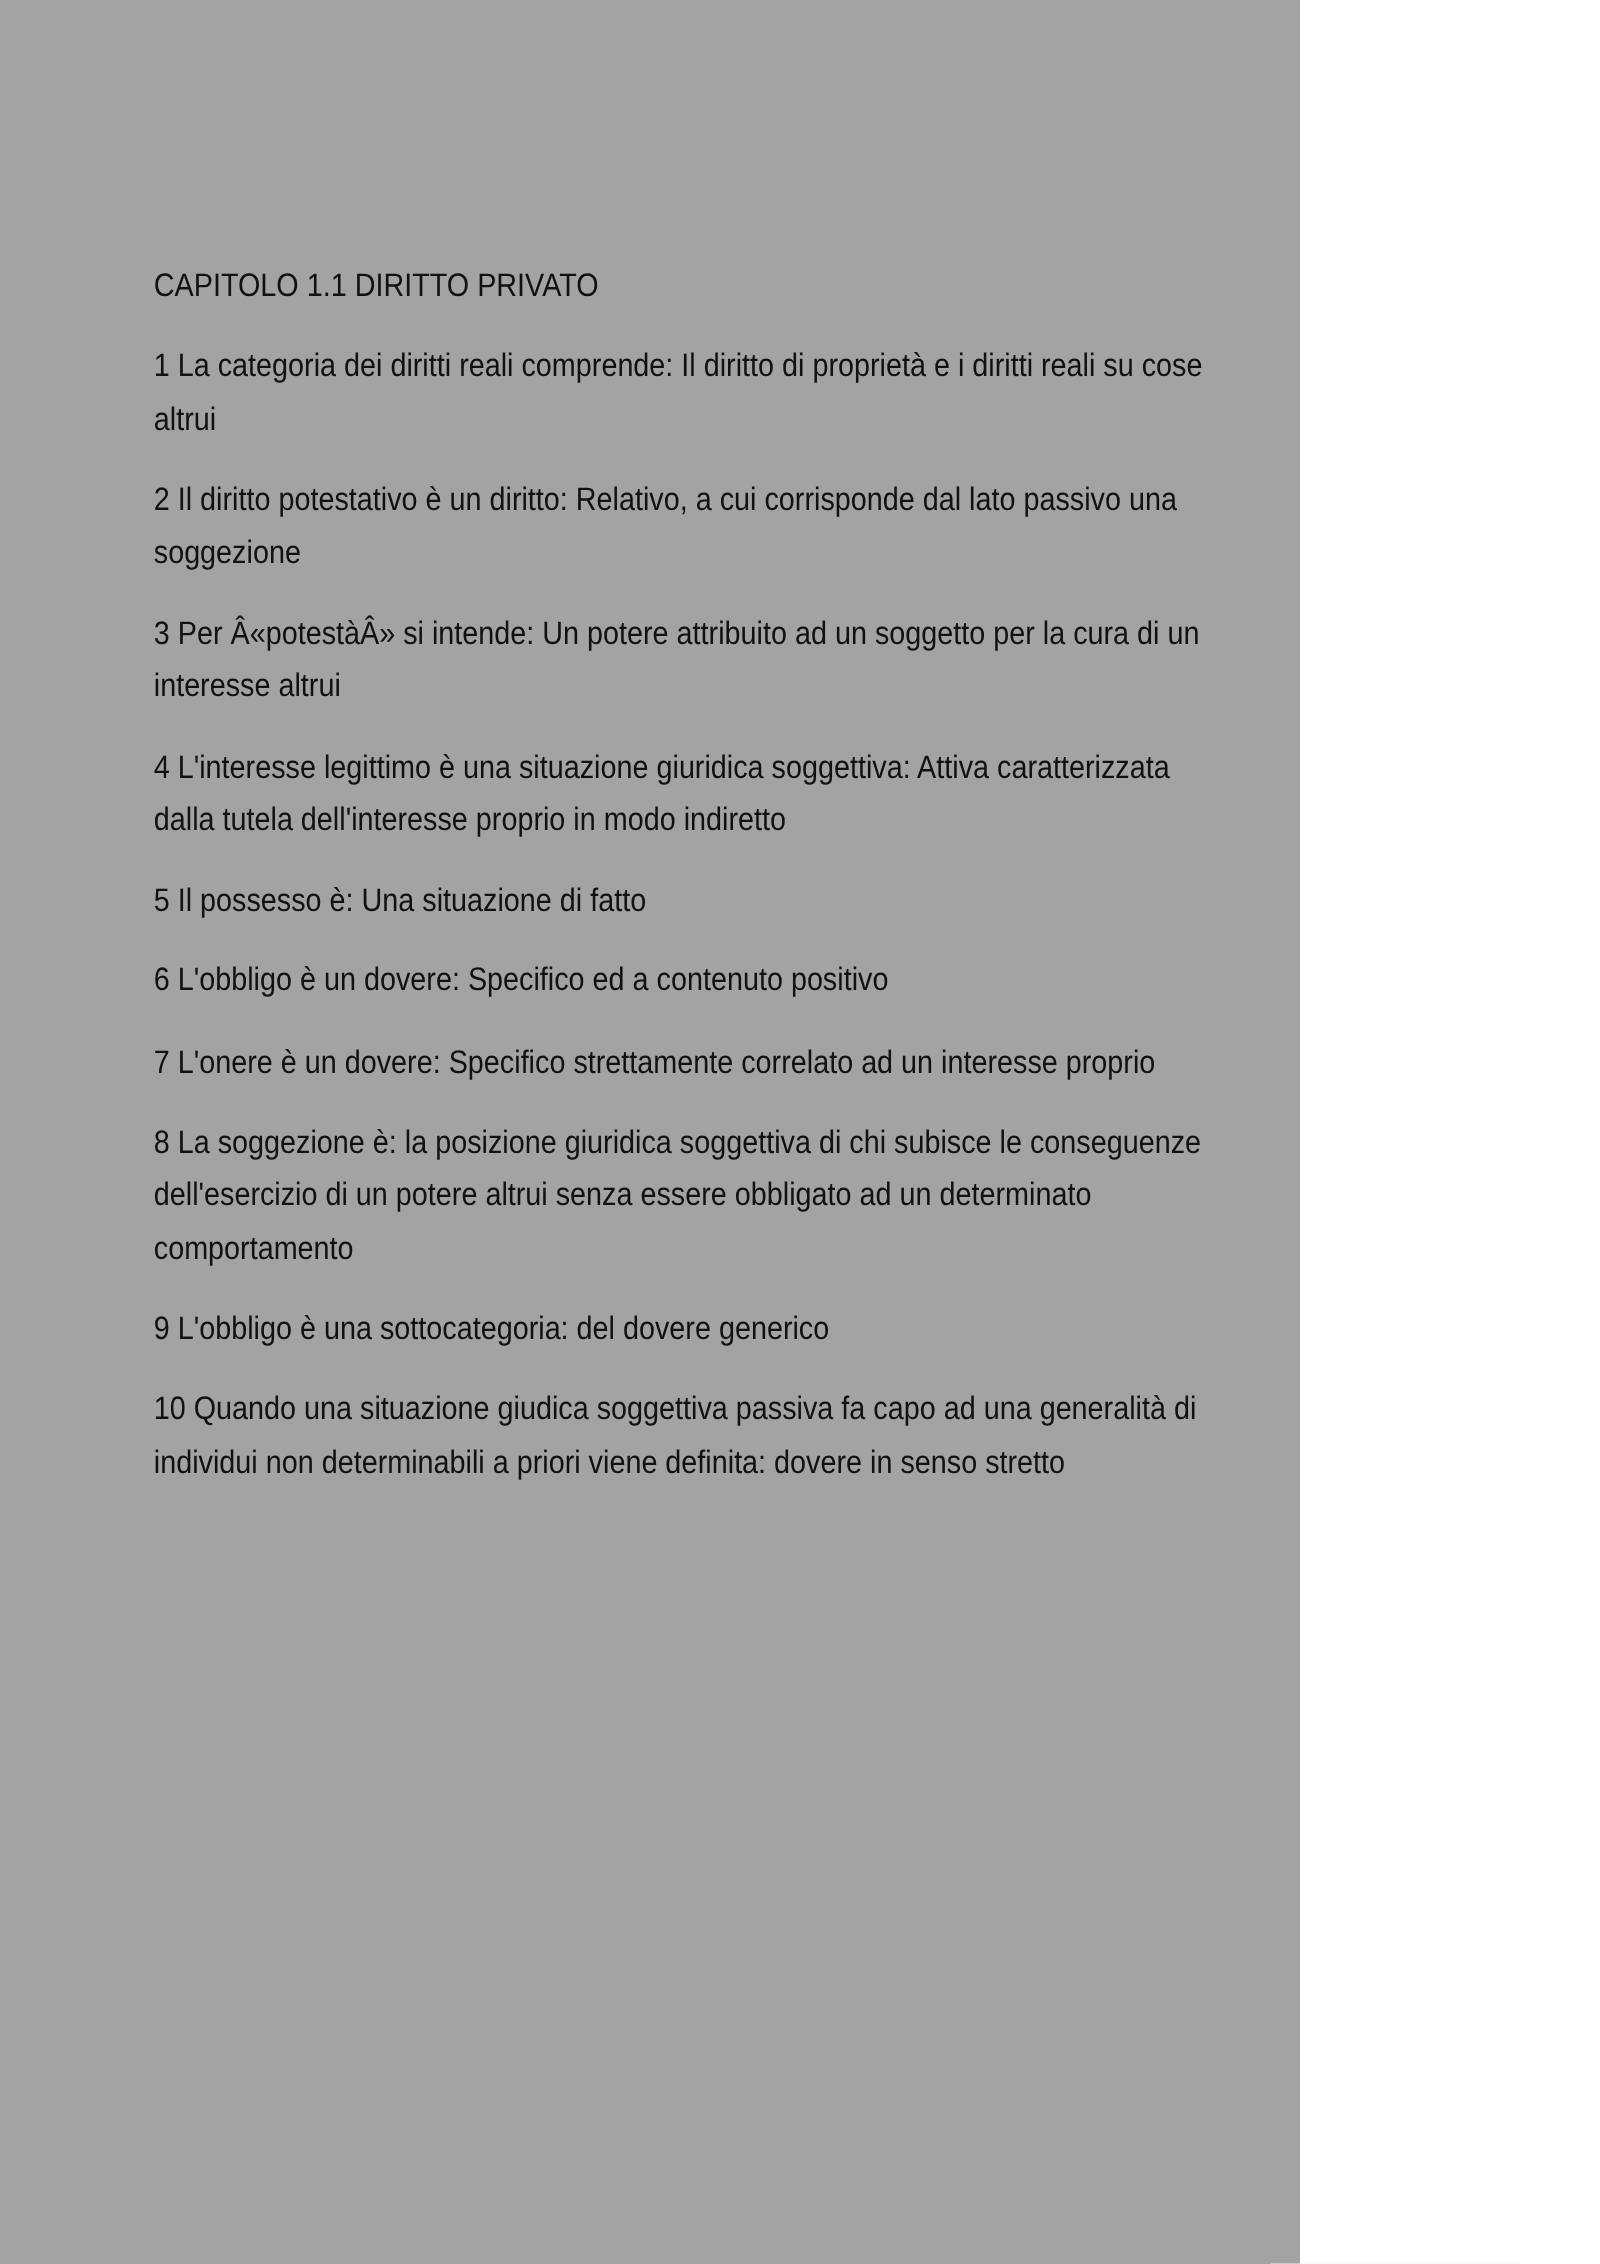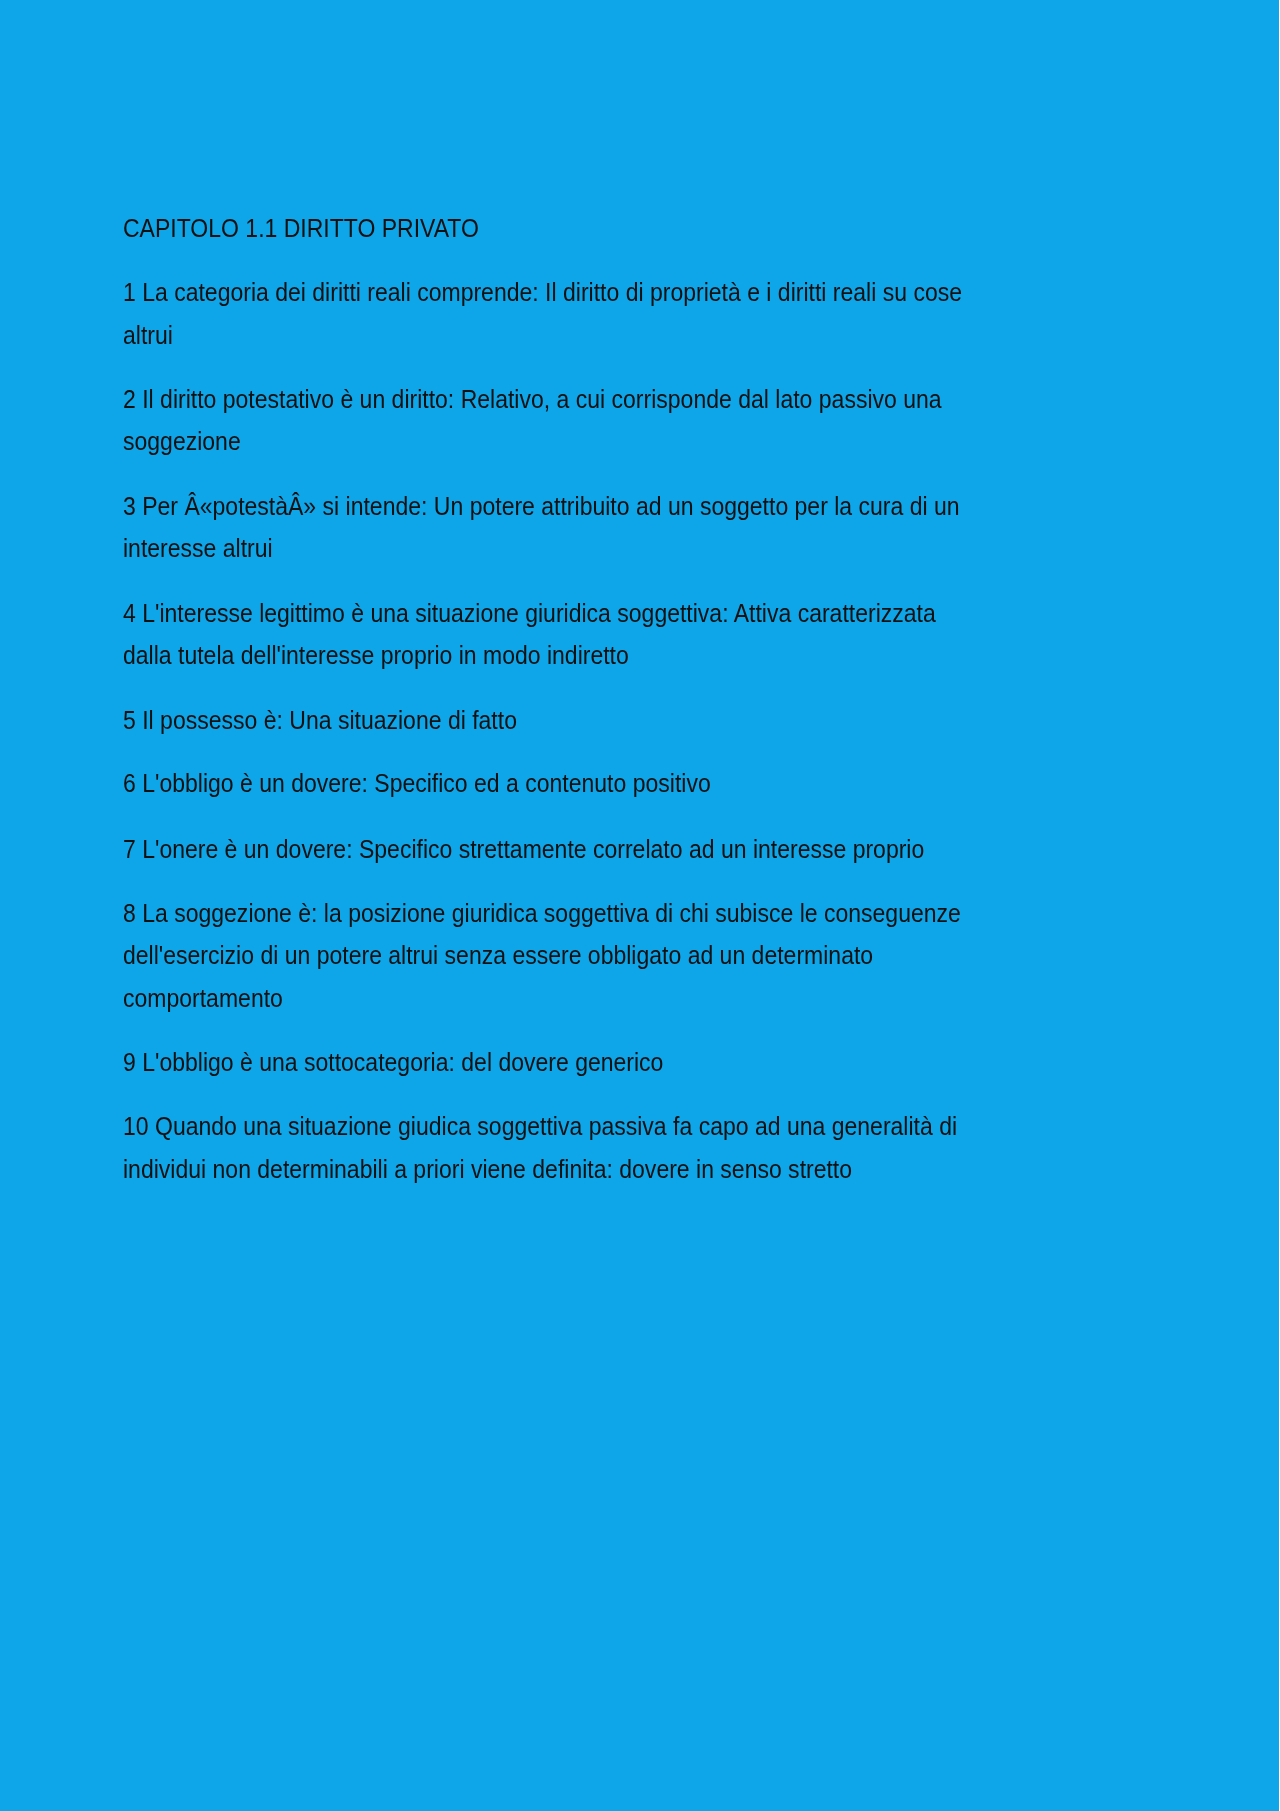--- a/index.html
+++ b/index.html
@@ -9,23 +9,23 @@
     }
     body {
       width: 1280px;
       height: 1811px;
       position: relative;
       overflow: hidden;
     }
     .page {
       position: absolute;
       left: 0; top: 0;
-      width: 1279px;
+      width: 1040px;
       height: 1811px;
-      background: #0ea5e9;
+      background: #a3a3a3;
       text-align: right;
     }
     .line {
       position: absolute;
       left: 123px;
       white-space: nowrap;
       font-family: "Liberation Sans", sans-serif;
       font-size: 26px;
       line-height: 30px;
       color: #111111;

